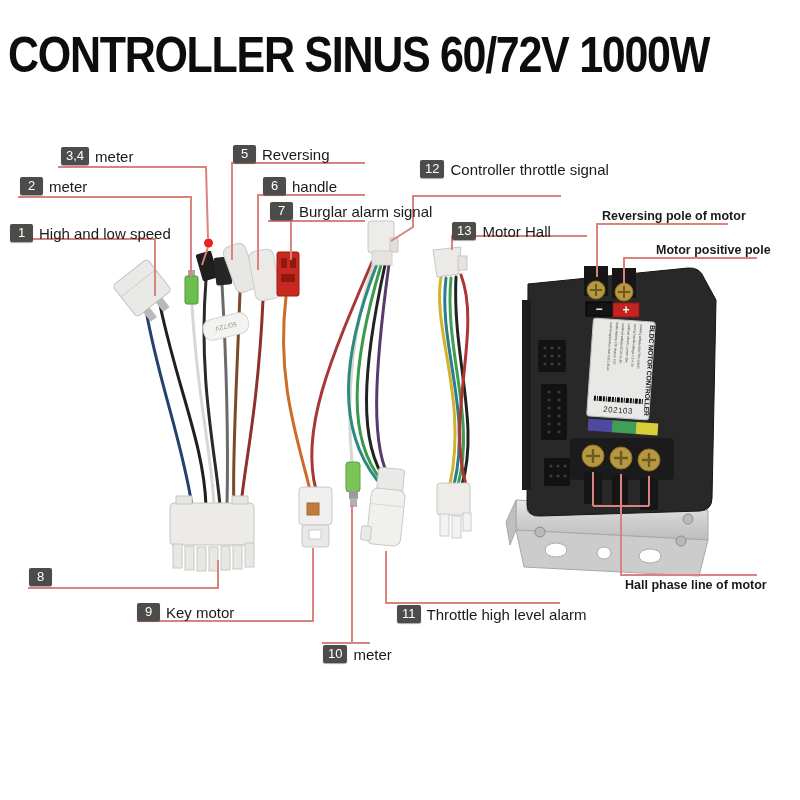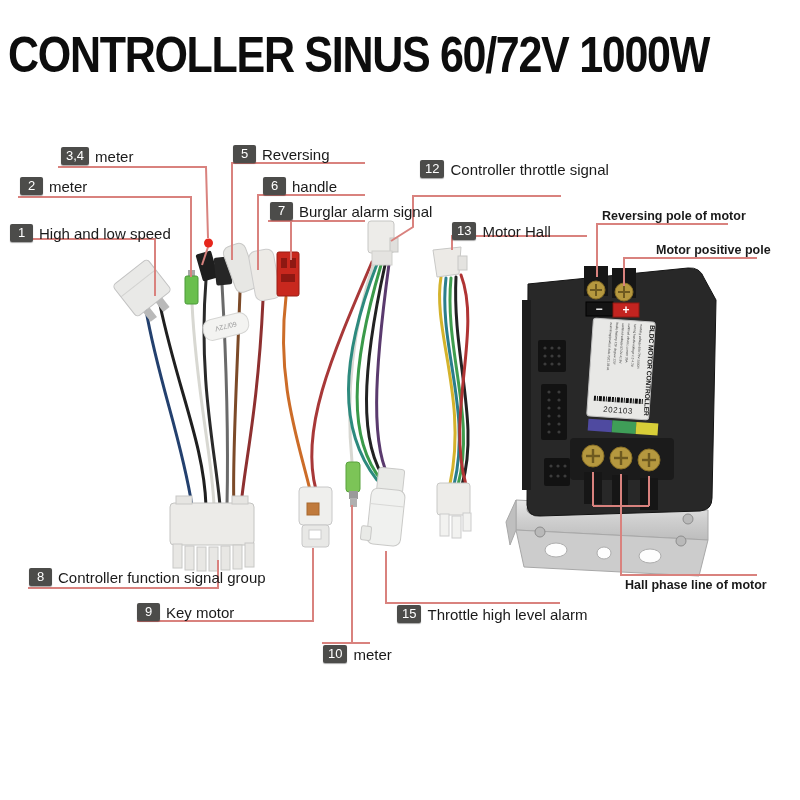--- a/index.html
+++ b/index.html
@@ -300,32 +300,31 @@
 <div class="lbl" style="left:263px;top:177px">
   <span class="badge">6</span>
   <span class="txt">handle</span>
 </div>
 <div class="lbl" style="left:270px;top:202px">
   <span class="badge">7</span>
   <span class="txt">Burglar alarm signal</span>
 </div>
 <div class="lbl" style="left:29px;top:568px">
   <span class="badge">8</span>
-  <span class="txt">Controller function signal group</span>
 </div>
 <div class="lbl" style="left:137px;top:603px">
   <span class="badge">9</span>
   <span class="txt">Key motor</span>
 </div>
 <div class="lbl" style="left:323px;top:645px">
   <span class="badge">10</span>
   <span class="txt">meter</span>
 </div>
 <div class="lbl" style="left:397px;top:605px">
-  <span class="badge">15</span>
+  <span class="badge">11</span>
   <span class="txt">Throttle high level alarm</span>
 </div>
 <div class="lbl" style="left:420px;top:160px">
   <span class="badge">12</span>
   <span class="txt">Controller throttle signal</span>
 </div>
 <div class="lbl" style="left:452px;top:222px">
   <span class="badge">13</span>
   <span class="txt">Motor Hall</span>
 </div>

